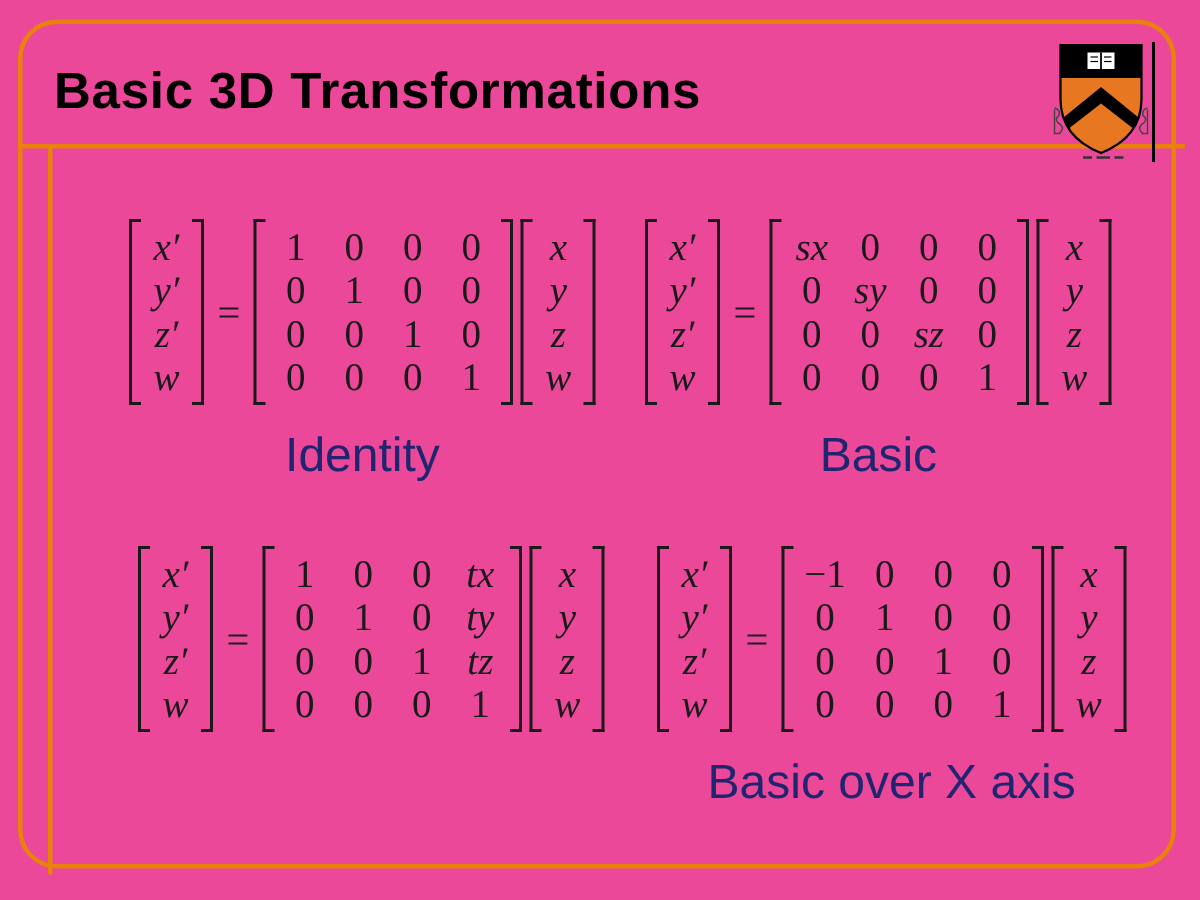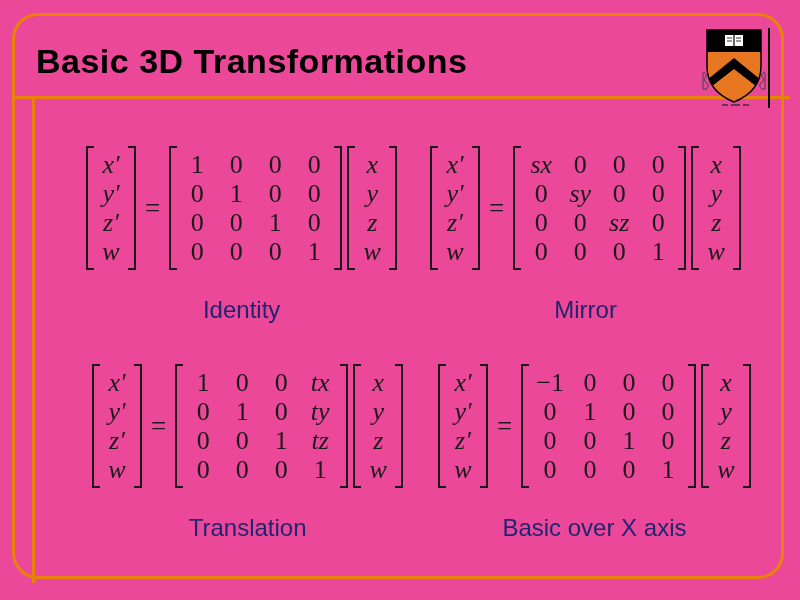--- a/index.html
+++ b/index.html
@@ -47,21 +47,21 @@
     color:var(--ink);text-align:center;
   }
   .vec .cell{min-width:20px;}
   .m4 .cell{min-width:26px;}
   .cell.var{font-style:italic;}
   .equals{
     font-family:"Liberation Serif",serif;font-size:27px;color:var(--ink);
     padding:0 4px;
   }
   .caption{
-    margin-top:26px;font-size:24px;color:var(--navy);white-space:nowrap;
+    margin-top:15px;font-size:32px;color:var(--navy);white-space:nowrap;
   }
   #eq-0{left:86px;top:146px;}
   #eq-1{left:430px;top:146px;}
   #eq-2{left:92px;top:364px;}
   #eq-3{left:438px;top:364px;}
 </style>
 </head>
 <body>
 
 <div class="slide">
@@ -191,21 +191,21 @@
         <span class="br br-l"></span>
         <div class="cells c1">
             <div class="cell var">x</div>
             <div class="cell var">y</div>
             <div class="cell var">z</div>
             <div class="cell var">w</div>
           </div>
           <span class="br br-r"></span>
       </div>
     </div>
-    <div class="caption">Mirror</div>
+    <div class="caption">Basic</div>
   </div>
 
   <div class="eq" id="eq-2">
     <div class="eq-row">
       <div class="matrix vec">
         <span class="br br-l"></span>
         <div class="cells c1">
             <div class="cell var">x′</div>
             <div class="cell var">y′</div>
             <div class="cell var">z′</div>
@@ -240,21 +240,20 @@
         <span class="br br-l"></span>
         <div class="cells c1">
             <div class="cell var">x</div>
             <div class="cell var">y</div>
             <div class="cell var">z</div>
             <div class="cell var">w</div>
           </div>
           <span class="br br-r"></span>
       </div>
     </div>
-    <div class="caption">Translation</div>
   </div>
 
   <div class="eq" id="eq-3">
     <div class="eq-row">
       <div class="matrix vec">
         <span class="br br-l"></span>
         <div class="cells c1">
             <div class="cell var">x′</div>
             <div class="cell var">y′</div>
             <div class="cell var">z′</div>

